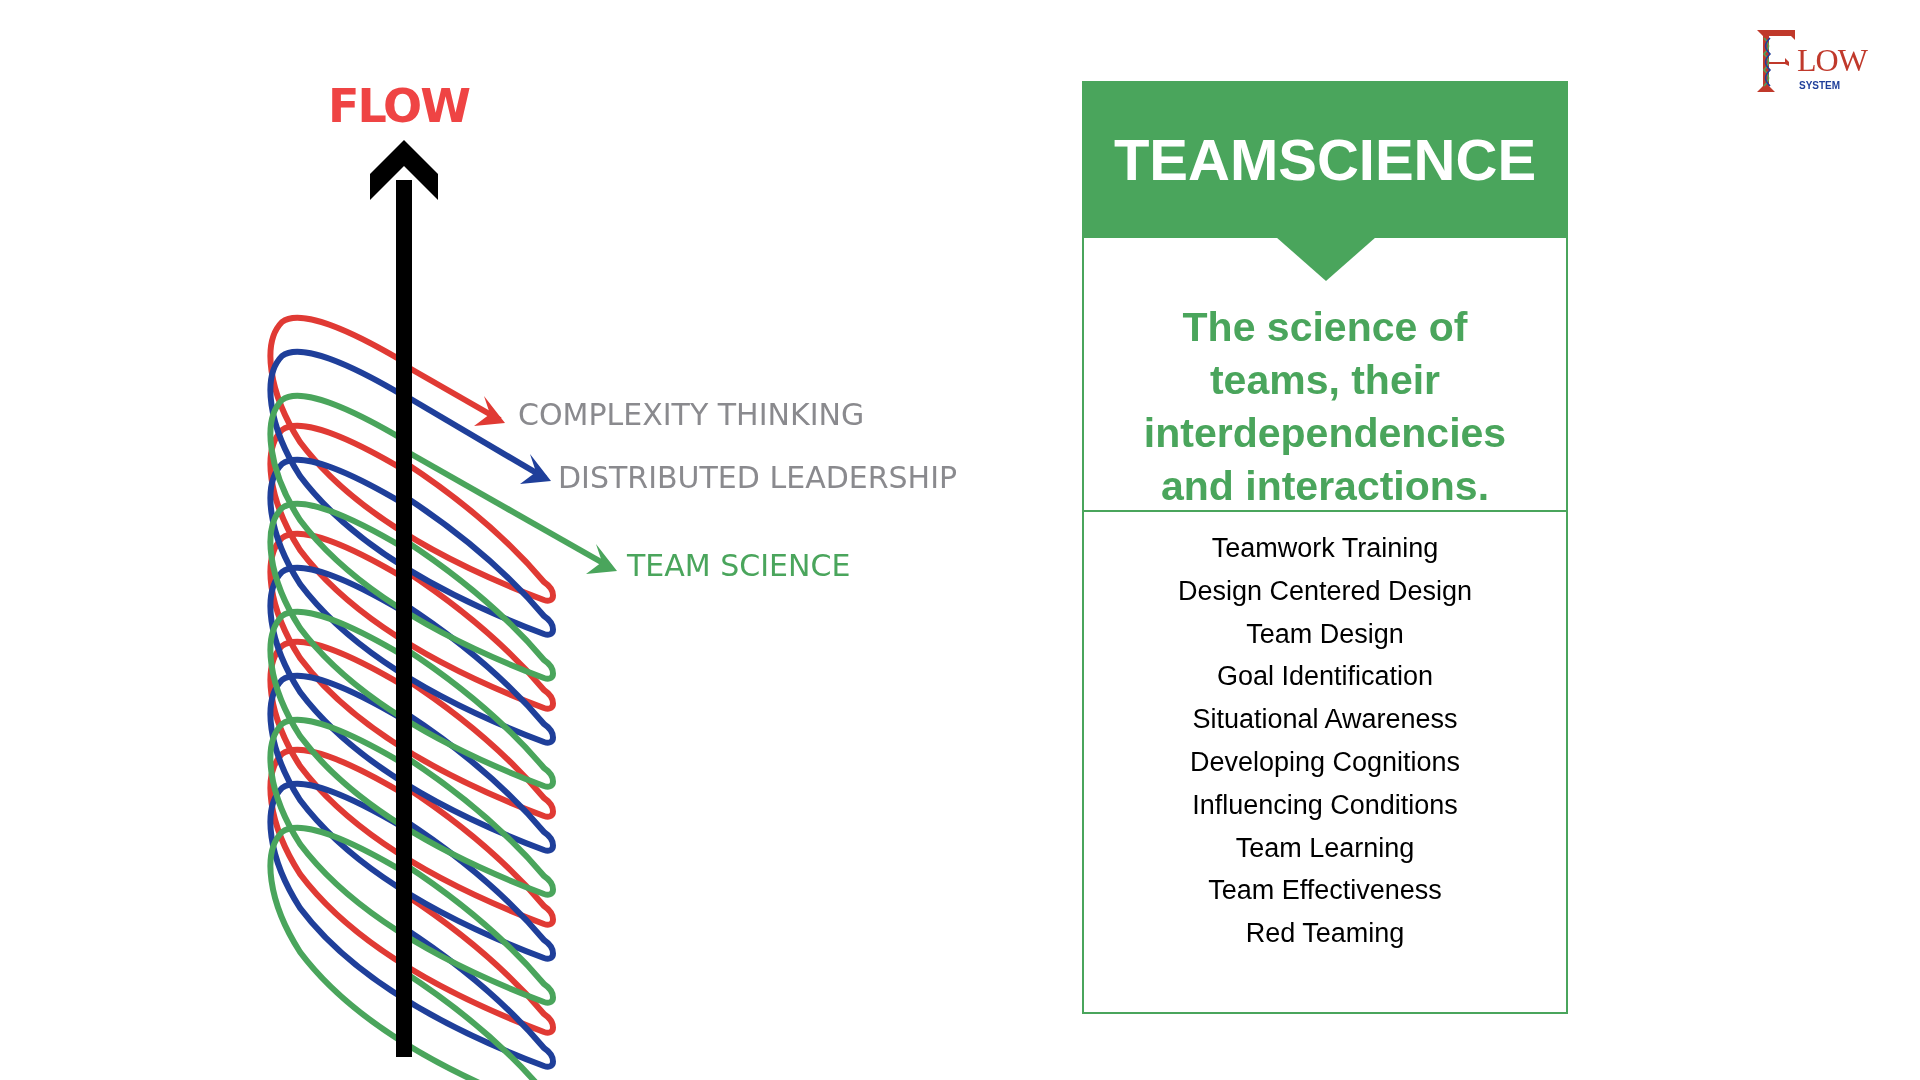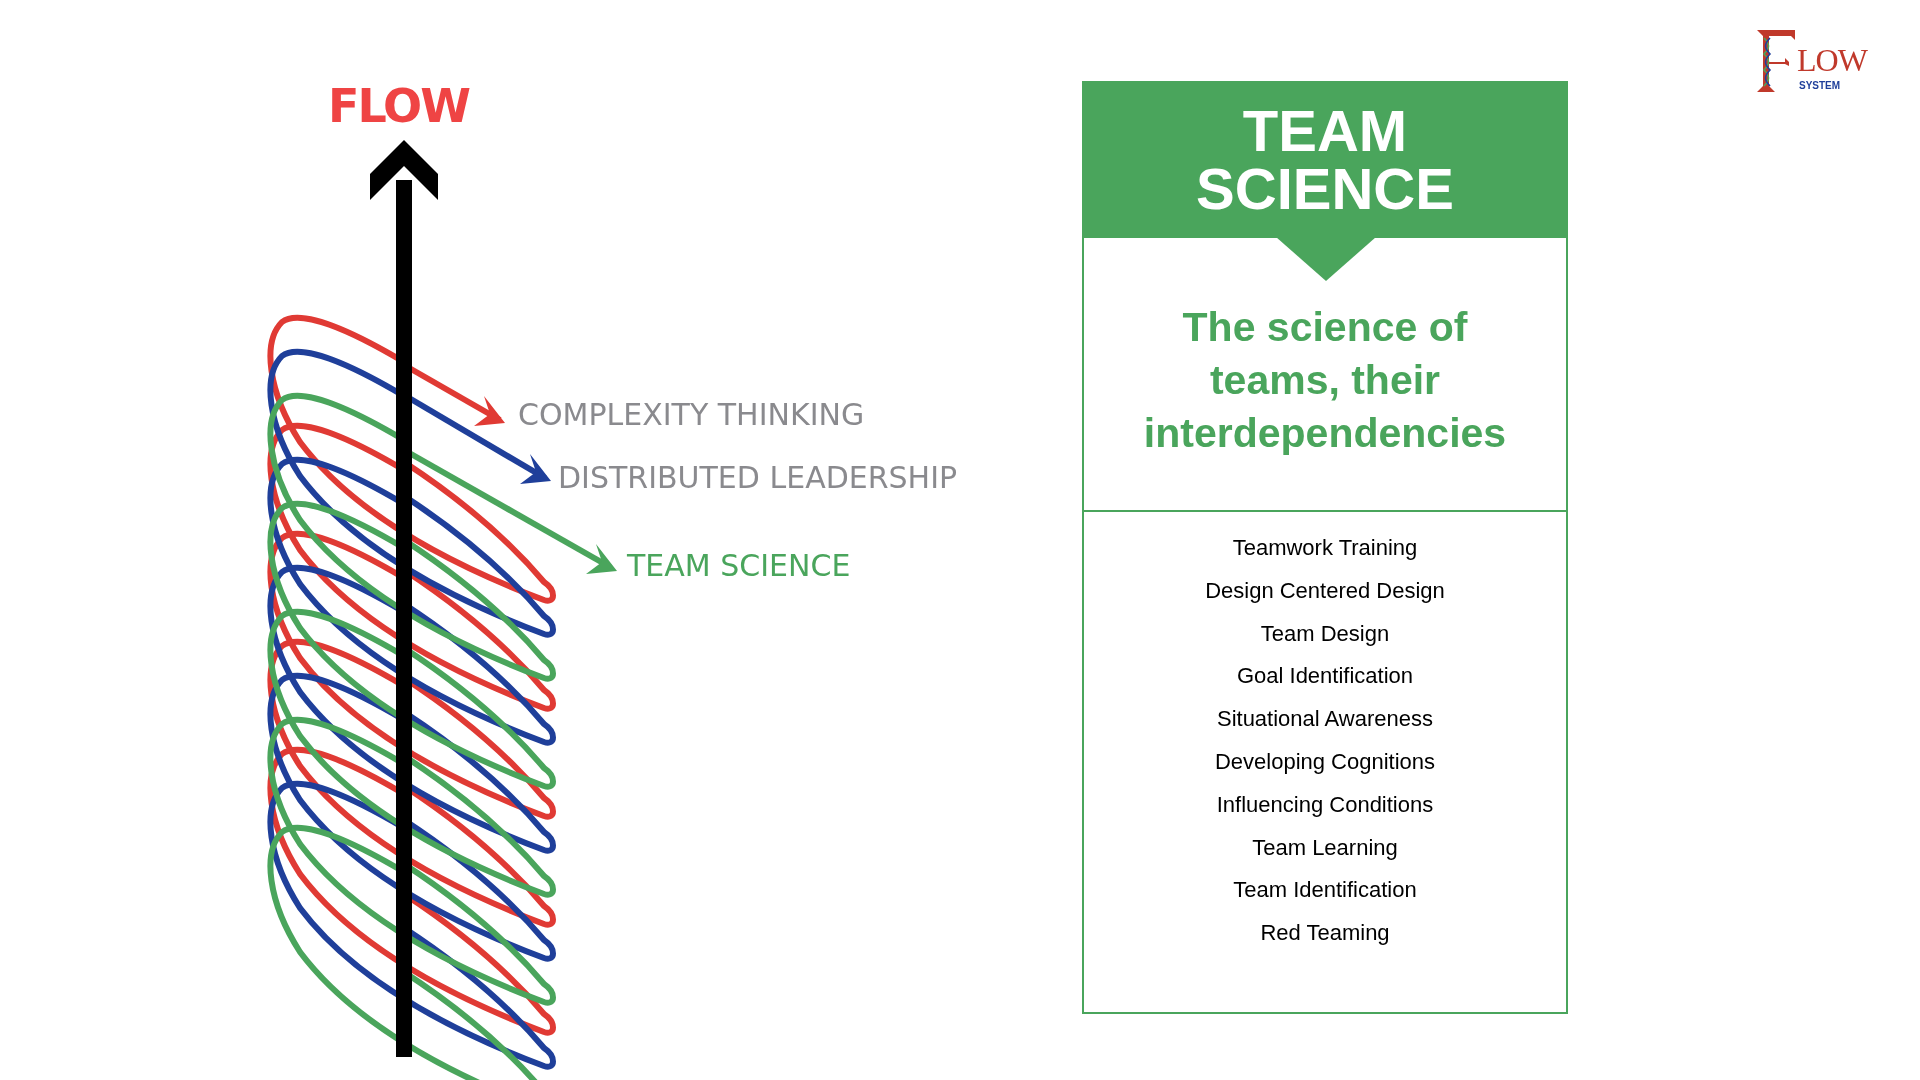--- a/index.html
+++ b/index.html
@@ -27,21 +27,21 @@
     #label-distributed { left: 558px; top: 460px; color: #8a8a8e; }
     #label-team { left: 627px; top: 548px; color: #4aa55c; }
 
     
     #panel {
       left: 1082px; top: 81px; width: 486px; height: 935px;
     }
     #panel-header {
       position: absolute; left: 0; top: 0; width: 486px; height: 157px;
       background: #4aa55c;
-      display: flex; flex-direction: column; align-items: center; justify-content: center;
+      display: flex; align-items: center; justify-content: center;
     }
     .header-line {
       color: #ffffff; font-weight: bold; font-size: 58px; line-height: 58px;
       text-align: center;
     }
     #panel-notch {
       position: absolute; left: 194px; top: 156px; width: 0; height: 0;
       border-left: 50px solid transparent; border-right: 50px solid transparent;
       border-top: 44px solid #4aa55c;
     }
@@ -59,21 +59,21 @@
       white-space: nowrap;
     }
     #panel-divider {
       position: absolute; left: 0; top: 429px; width: 486px; height: 2px; background: #4aa55c;
     }
     #panel-list {
       position: absolute; left: 0; top: 446px; width: 486px;
       display: flex; flex-direction: column; align-items: center;
     }
     .list-item {
-      color: #000; font-size: 22px; line-height: 42.8px; text-align: center; white-space: nowrap;
+      color: #000; font-size: 27px; line-height: 42.8px; text-align: center; white-space: nowrap;
     }
 
     
     #logo { left: 1755px; top: 28px; width: 120px; height: 70px; text-align: right; }
     #logo-f { position: absolute; left: 0; top: 0; width: 42px; height: 66px; }
     #logo-low {
       position: absolute; left: 42px; top: 16px; color: #c0392b;
       font-family: "Liberation Serif", serif; font-size: 32px; line-height: 32px; letter-spacing: -1px;
     }
     #logo-system {
@@ -214,27 +214,28 @@
   <div id="panel-body"></div>
   <div id="panel-header">
     <div class="header-line">TEAM</div>
     <div class="header-line">SCIENCE</div>
   </div>
   <div id="panel-notch"></div>
   <div id="panel-subtitle" style="top:202px;margin-top:18px;">
     <div class="subtitle-line">The science of</div>
     <div class="subtitle-line">teams, their</div>
     <div class="subtitle-line">interdependencies</div>
+    <div class="subtitle-line">and interactions.</div>
   </div>
   <div id="panel-divider"></div>
   <div id="panel-list">
     <div class="list-item">Teamwork Training</div>
     <div class="list-item">Design Centered Design</div>
     <div class="list-item">Team Design</div>
     <div class="list-item">Goal Identification</div>
     <div class="list-item">Situational Awareness</div>
     <div class="list-item">Developing Cognitions</div>
     <div class="list-item">Influencing Conditions</div>
     <div class="list-item">Team Learning</div>
-    <div class="list-item">Team Identification</div>
+    <div class="list-item">Team Effectiveness</div>
     <div class="list-item">Red Teaming</div>
   </div>
 </div>
 
 </body></html>

